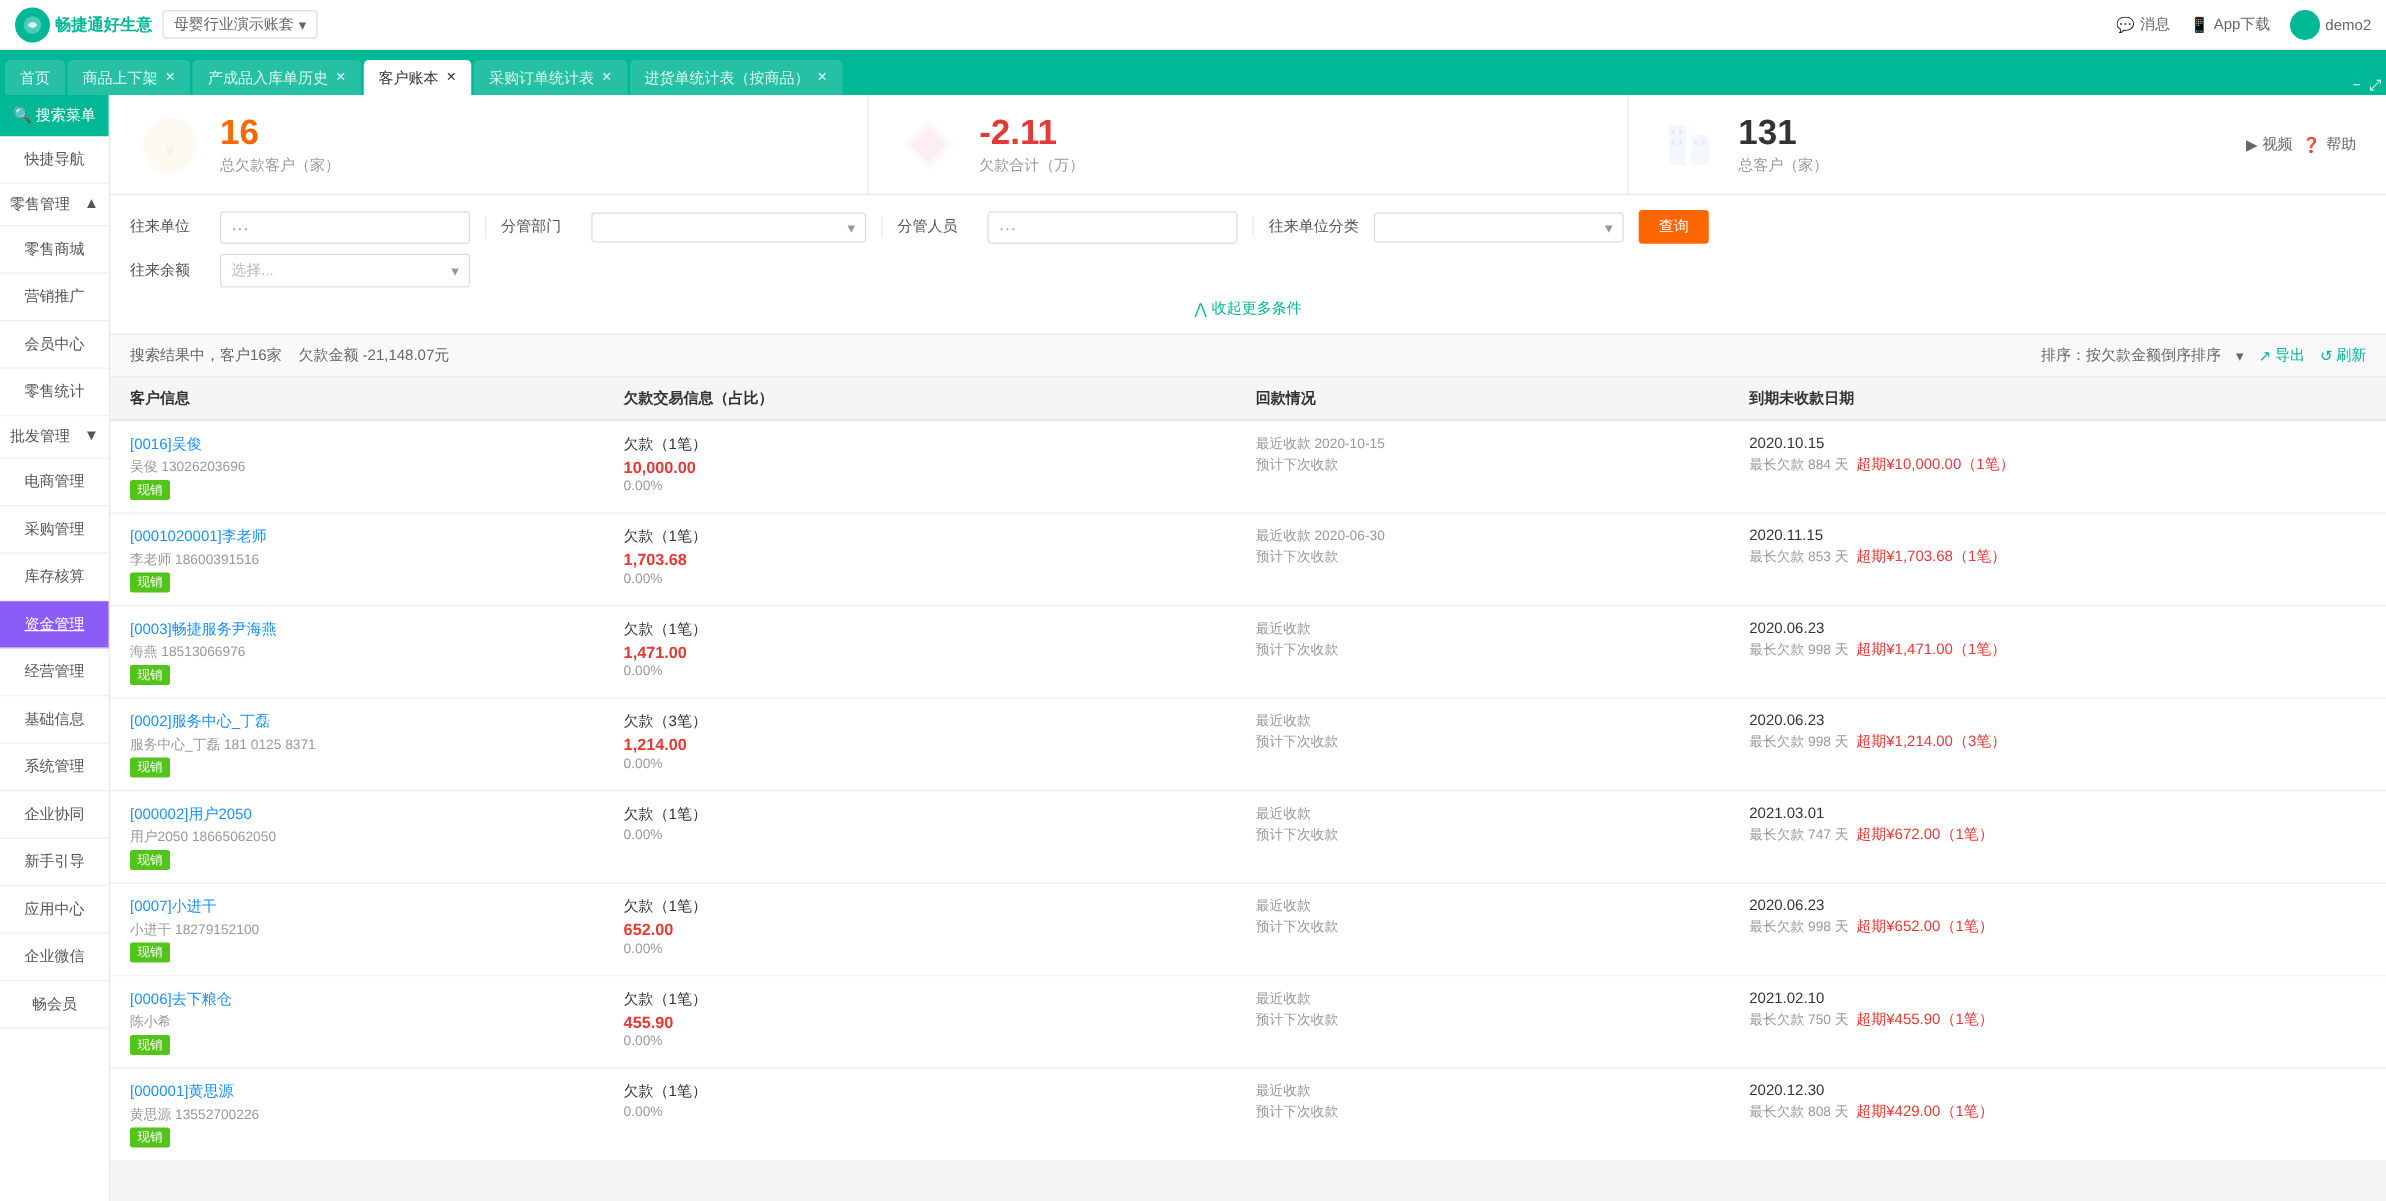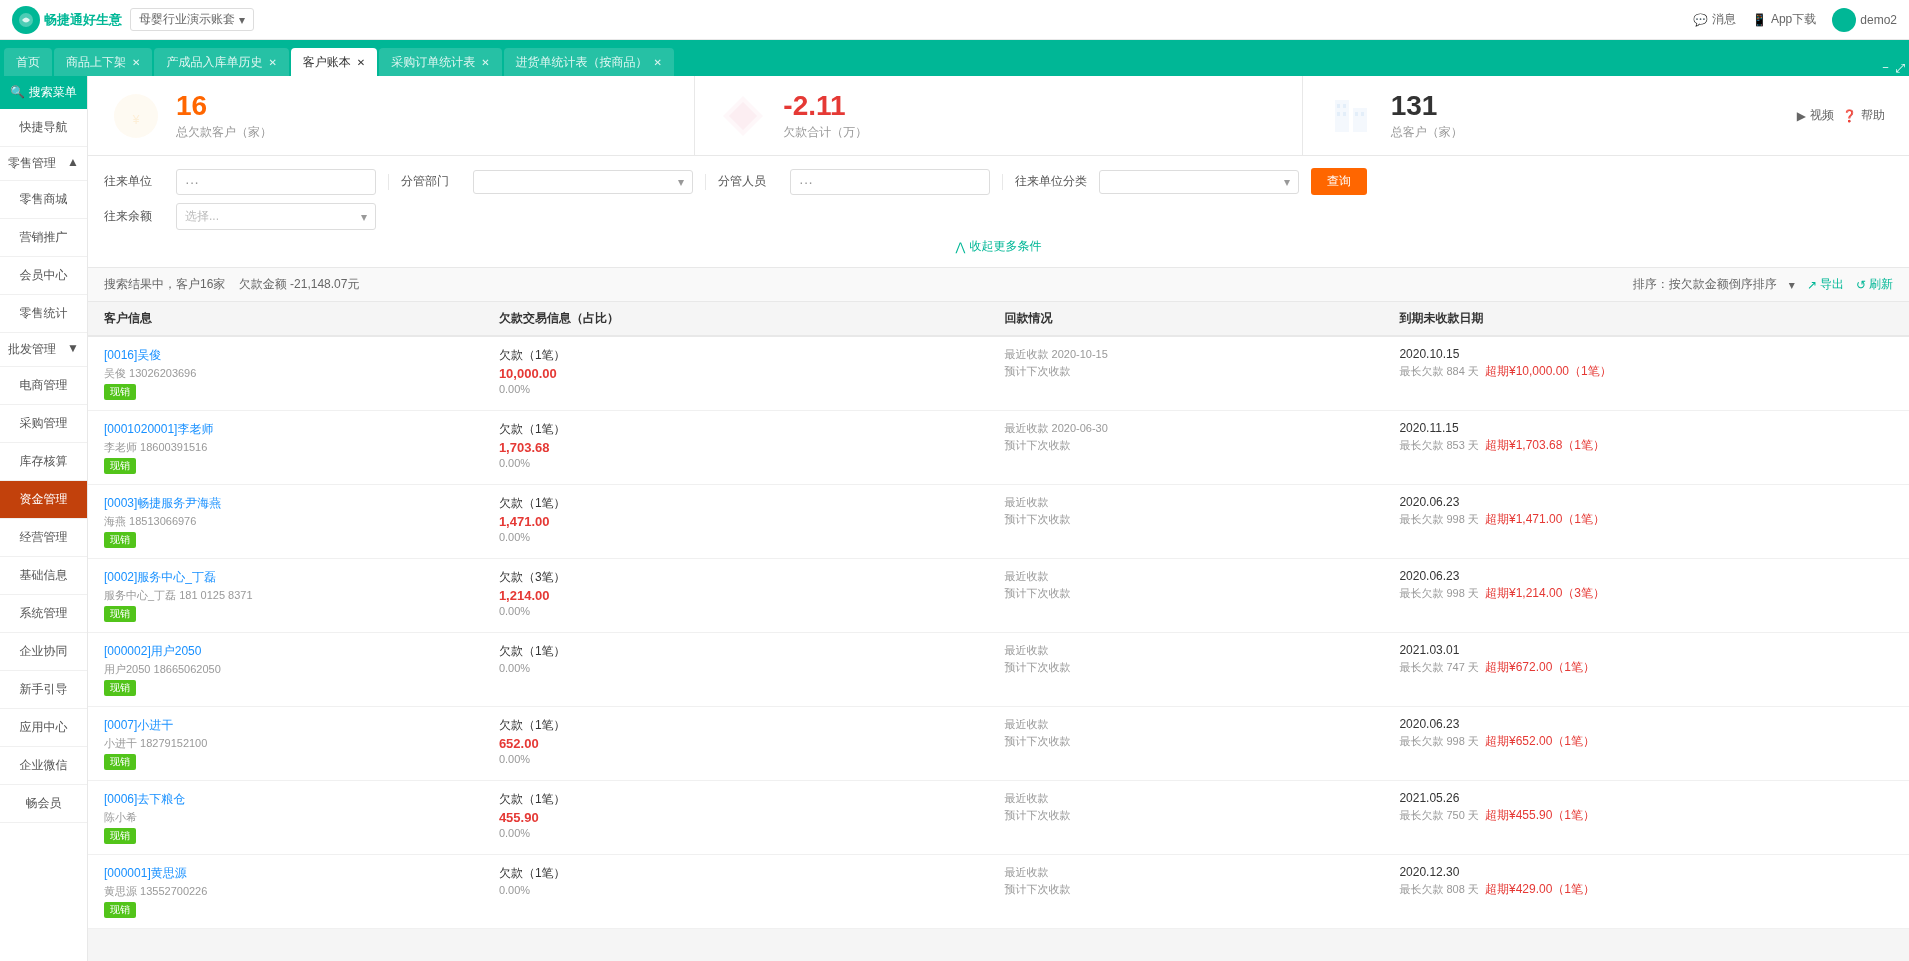--- a/index.html
+++ b/index.html
@@ -66,21 +66,21 @@
     }
     .sidebar-search { padding: 8px; background: #00b796; color: #fff; text-align: center; font-size: 12px; cursor: pointer; }
     .sidebar-item {
       padding: 10px 8px;
       text-align: center;
       cursor: pointer;
       color: #555;
       font-size: 12px;
       border-bottom: 1px solid #f0f0f0;
     }
-    .sidebar-item.active { background: #c2410c; color: #fff; }
+    .sidebar-item.active { background: #8b5cf6; color: #fff; text-decoration: underline; }
     .sidebar-item-with-arrow { display: flex; align-items: flex-start; justify-content: space-between; padding: 8px; cursor: pointer; color: #555; border-bottom: 1px solid #f0f0f0; }
     
     
     .content-area { flex: 1; overflow-y: auto; background: #f5f5f5; }
     
     
     .stats-row {
       display: flex;
       background: #fff;
       border-bottom: 1px solid #e8e8e8;
@@ -592,21 +592,21 @@
     <div class="col-debt">
       <div class="debt-count">欠款（1笔）</div>
       <div class="debt-amount">455.90</div>
       <div class="debt-ratio">0.00%</div>
     </div>
     <div class="col-recovery">
       <div class="recovery-date">最近收款</div>
       <div class="recovery-next">预计下次收款</div>
     </div>
     <div class="col-due">
-      <div class="due-date">2021.05.26</div>
+      <div class="due-date">2021.02.10</div>
       <div class="due-overdue">
         最长欠款 750 天 &nbsp;<span class="overdue-amount">超期¥455.90（1笔）</span>
       </div>
     </div>
   </div>
           <div class="table-row">
     <div class="col-customer">
       <div class="customer-name">[000001]黄思源</div>
       <div class="customer-phone">黄思源  13552700226</div>
       <span class="customer-tag">现销</span>

